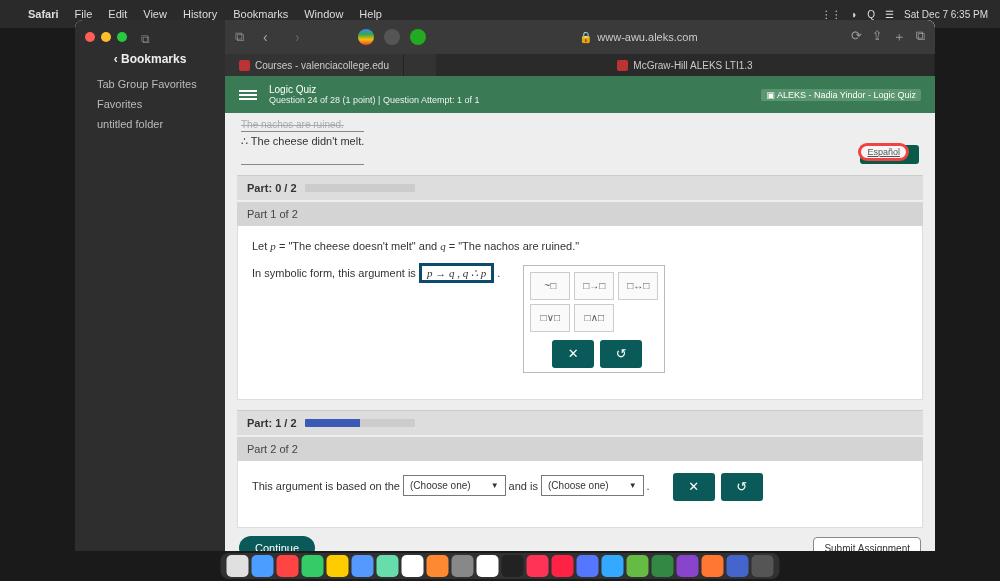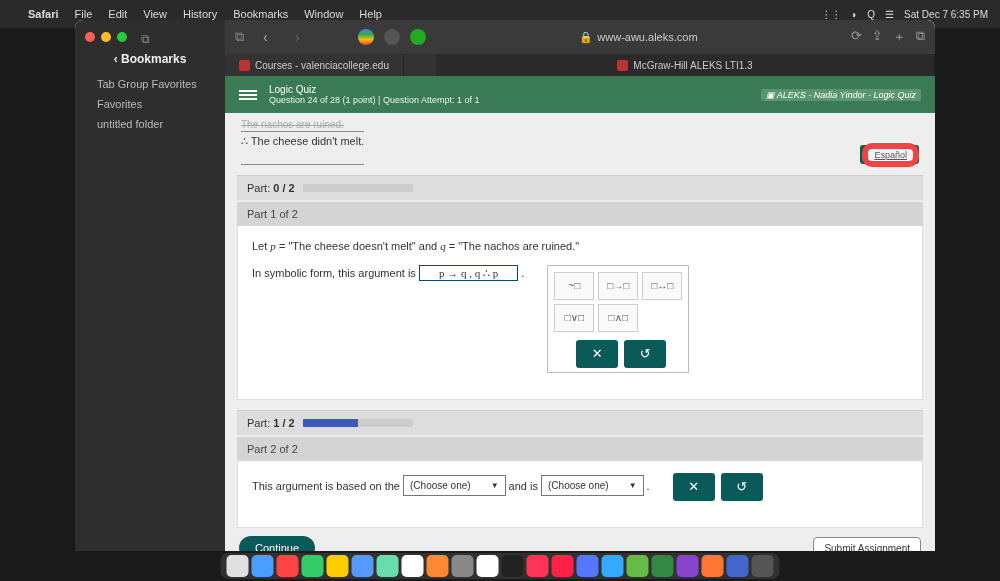--- a/index.html
+++ b/index.html
@@ -26,37 +26,37 @@
 .addr { flex: 1; color: #ccc; font-size: 11px; text-align: center; display: flex; align-items: center; justify-content: center; gap: 4px; }
 .toolbar .ricons { color: #999; display: flex; gap: 10px; font-size: 13px; }
 
 .tabbar { height: 22px; background: #333; display: flex; font-size: 10px; color: #ccc; gap: 32px; }
 .tab { padding: 4px 14px; display: flex; align-items: center; gap: 5px; border-right: 1px solid #222; }
 .tab .ticon { width: 11px; height: 11px; background: #b33; border-radius: 2px; display: inline-block; }
 
 .greenbar { background: #3a7a54; color: #fff; padding: 8px 14px; display: flex; align-items: center; font-size: 10px; }
 .hamb { width: 18px; margin-right: 12px; }
 .hamb span { display: block; height: 2px; background: #fff; margin: 2px 0; }
-.gb-right { margin-left: auto; display: flex; align-items: flex-end; gap: 6px; font-style: italic; }
+.gb-right { margin-left: auto; display: flex; align-items: flex-end; gap: 6px; }
 .gb-badge { background: #5a9670; padding: 1px 5px; border-radius: 2px; font-size: 9px; }
 
 .page { flex: 1; background: #eee; overflow-y: auto; padding: 0 12px 8px; font-size: 11px; color: #333; }
 .topstrip { display: flex; align-items: center; padding: 6px 4px 10px; }
 .concl { border-bottom: 1px solid #888; padding-bottom: 16px; }
 .nadia { margin-left: auto; background: #0a5a4a; color: #fff; padding: 4px 10px; border-radius: 3px; font-size: 10px; display: flex; align-items: center; gap: 4px; margin-top: 24px; }
-.esp { position: absolute; right: 4px; top: 2px; border: 6px solid #ef4444; border-radius: 10px; padding: 1px 6px; font-size: 9px; color: #555; background: #f5f5f5; text-decoration: underline; }
-
-.partbar { background: #ddd; padding: 6px 10px; font-size: 11px; display: flex; align-items: center; gap: 8px; border-top: 1px solid #ccc; }
+.esp { position: absolute; right: 14px; top: 2px; border: 3px solid #ef4444; border-radius: 10px; padding: 1px 6px; font-size: 9px; color: #555; background: #f5f5f5; text-decoration: underline; }
+
+.partbar { background: #ddd; padding: 6px 10px; font-size: 11px; display: flex; align-items: center; gap: 8px; border-top: 1px solid #ccc; font-weight: bold; }
 .progress { width: 110px; height: 8px; background: #ccc; border-radius: 1px; overflow: hidden; }
 .progress .fill { height: 100%; background: #3b5ab5; }
 .subpart { background: #d4d4d4; padding: 6px 10px; font-size: 11px; color: #444; margin-top: 2px; }
 
 .panel { background: #fff; padding: 12px 14px 16px; border: 1px solid #ddd; border-top: none; position: relative; }
 .panel p { margin-bottom: 10px; line-height: 1.5; }
-.mathbox { border: 1px solid #0c4a6e; padding: 1px 19px; font-family: 'Times New Roman', serif; }
+.mathbox { border: 3px solid #0c4a6e; padding: 1px 5px; font-style: italic; font-family: 'Times New Roman', serif; }
 .symgrid { display: inline-block; border: 1px solid #bbb; padding: 4px; vertical-align: top; margin-left: 20px; }
 .symgrid .row { display: flex; }
 .symcell { width: 40px; height: 28px; border: 1px solid #ccc; margin: 2px; display: flex; align-items: center; justify-content: center; font-size: 10px; color: #555; background: #fafafa; }
 .actrow { display: flex; gap: 6px; margin-top: 6px; margin-left: 24px; }
 .actbtn { width: 42px; height: 28px; background: #0a5a5a; color: #fff; border-radius: 3px; display: flex; align-items: center; justify-content: center; font-size: 13px; }
 
 .sel { border: 1px solid #777; padding: 2px 6px; font-size: 10px; background: #fff; display: inline-flex; align-items: center; gap: 20px; }
 .sel::after { content: "▼"; font-size: 8px; }
 
 .botrow { display: flex; padding: 8px 2px 4px; align-items: flex-end; }

